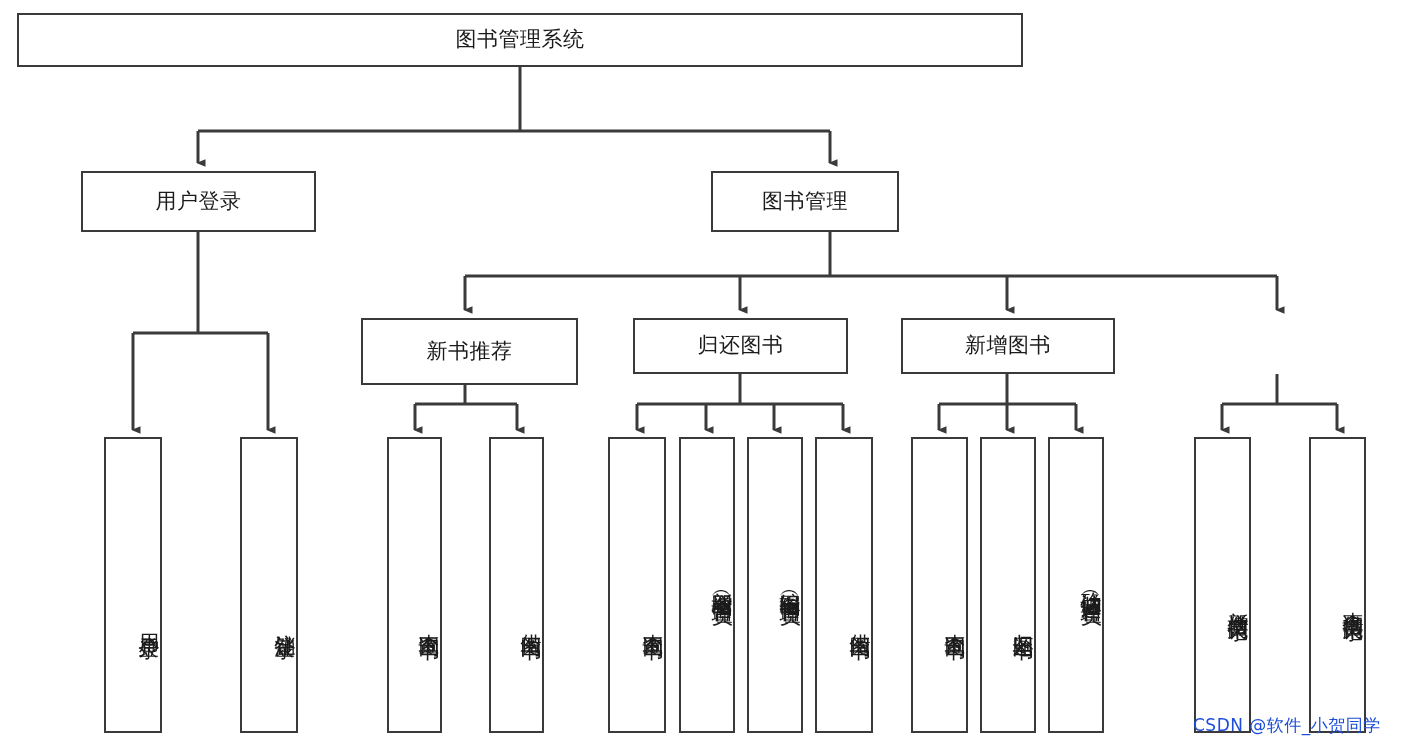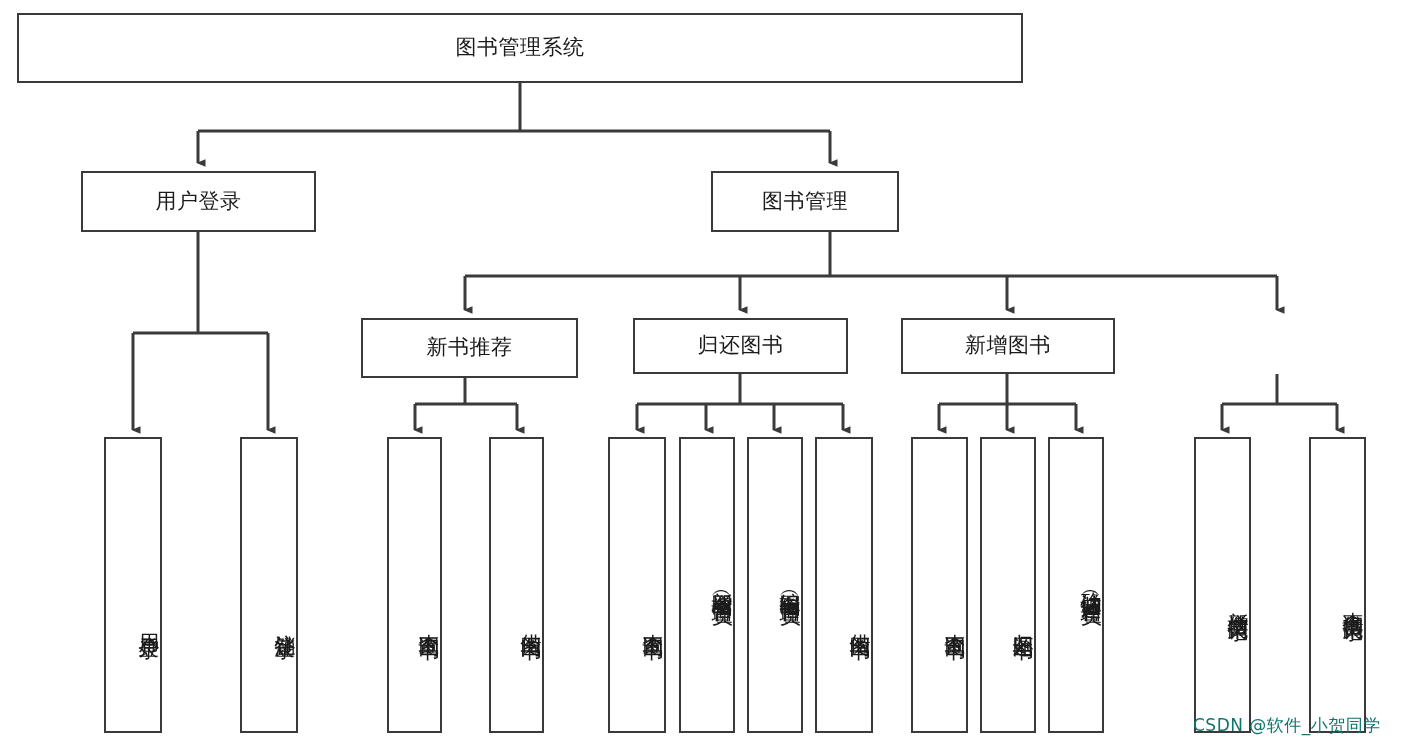--- a/index.html
+++ b/index.html
@@ -47,21 +47,21 @@
     line-height: 1.12;
     letter-spacing: 2px;
     padding-top: 6px;
     padding-bottom: 6px;
     align-items: flex-start;
     justify-content: center;
   }
   .watermark {
     position: absolute;
     font-size: 17px;
-    color: #0f766e;
+    color: #1d4ed8;
     white-space: nowrap;
     letter-spacing: 0.5px;
   }
 </style>
 </head>
 <body>
 
 <div id="canvas">
 
   <svg id="wires" viewBox="0 0 1405 747" xmlns="http://www.w3.org/2000/svg">
@@ -107,26 +107,26 @@
       <path d="M 1007 404 L 1007 430" marker-end="url(#arrow)"></path>
       <path d="M 1076 404 L 1076 430" marker-end="url(#arrow)"></path>
 
       <path d="M 1277 374 L 1277 404"></path>
       <path d="M 1222 404 L 1337 404"></path>
       <path d="M 1222 404 L 1222 430" marker-end="url(#arrow)"></path>
       <path d="M 1337 404 L 1337 430" marker-end="url(#arrow)"></path>
     </g>
   </svg>
 
-  <div class="node node-h" style="left:17px; top:13px; width:1006px; height:70px;">图书管理系统</div>
+  <div class="node node-h" style="left:17px; top:13px; width:1006px; height:54px;">图书管理系统</div>
 
   <div class="node node-h" style="left:81px; top:171px; width:235px; height:61px;">用户登录</div>
   <div class="node node-h" style="left:711px; top:171px; width:188px; height:61px;">图书管理</div>
 
-  <div class="node node-h" style="left:361px; top:318px; width:217px; height:60px;">新书推荐</div>
+  <div class="node node-h" style="left:361px; top:318px; width:217px; height:67px;">新书推荐</div>
   <div class="node node-h" style="left:633px; top:318px; width:215px; height:56px;">归还图书</div>
   <div class="node node-h" style="left:901px; top:318px; width:214px; height:56px;">新增图书</div>
 
   <div class="node node-v" style="left:104px; top:437px; width:58px; height:296px; padding-top:78px;">用户登录</div>
   <div class="node node-v" style="left:240px; top:437px; width:58px; height:296px; padding-top:78px;">注销登录</div>
 
   <div class="node node-v" style="left:387px; top:437px; width:55px; height:296px; padding-top:78px;">查询图书</div>
   <div class="node node-v" style="left:489px; top:437px; width:55px; height:296px; padding-top:78px;">借阅图书</div>
 
   <div class="node node-v" style="left:608px; top:437px; width:58px; height:296px; padding-top:78px;">查询图书</div>

